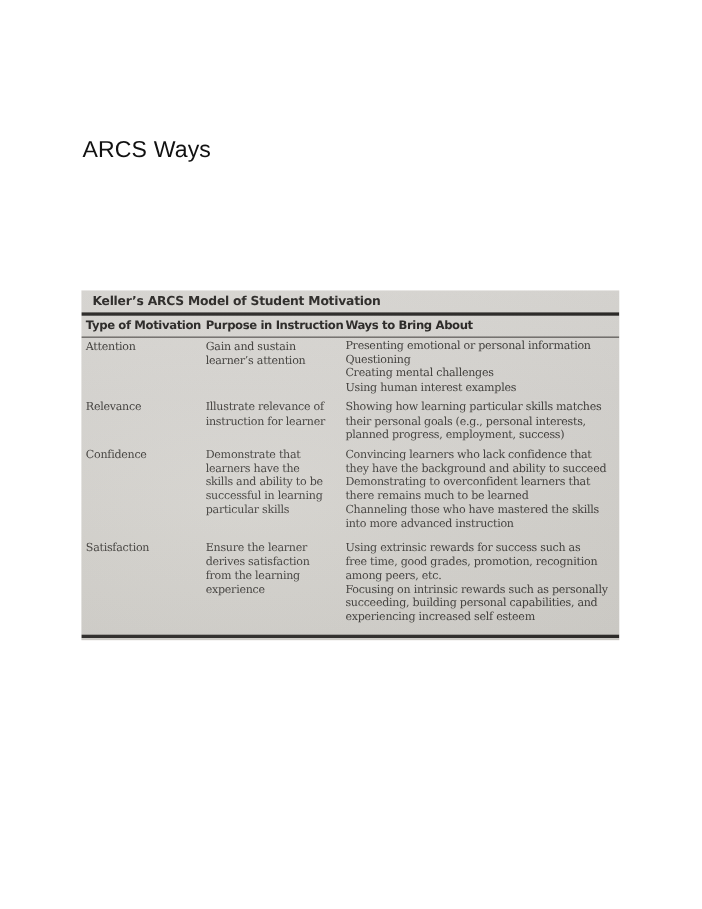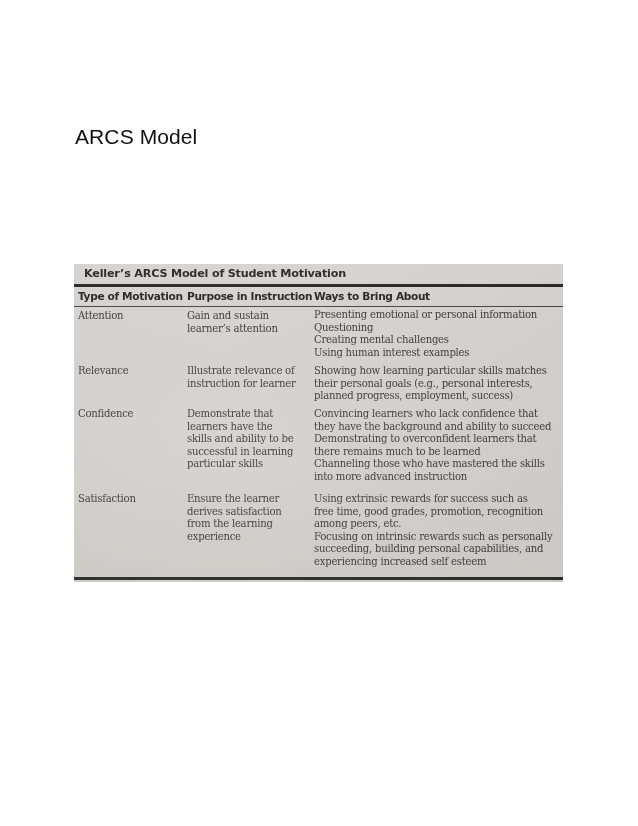--- a/index.html
+++ b/index.html
@@ -82,21 +82,21 @@
       white-space: nowrap;
     }
     .cell .line { display: block; }
     .c1 { left: 4px; }
     .c2 { left: 113px; }
     .c3 { left: 240px; }
   </style>
 </head>
 <body>
 
-<div class="slide-title">ARCS Model</div>
+<div class="slide-title">ARCS Ways</div>
 
 <div class="photo">
   <div class="table-title">Keller’s ARCS Model of Student Motivation</div>
   <div class="rule-thick" style="top:20px;"></div>
 
   <div class="hdr c1">Type of Motivation</div>
   <div class="hdr c2">Purpose in Instruction</div>
   <div class="hdr c3">Ways to Bring About</div>
   <div class="rule-thin" style="top:42px;"></div>
 

